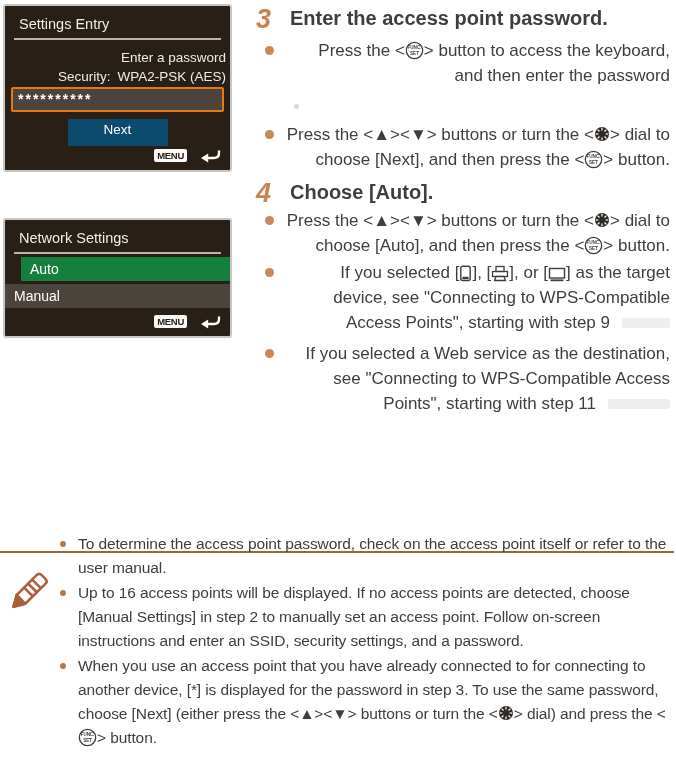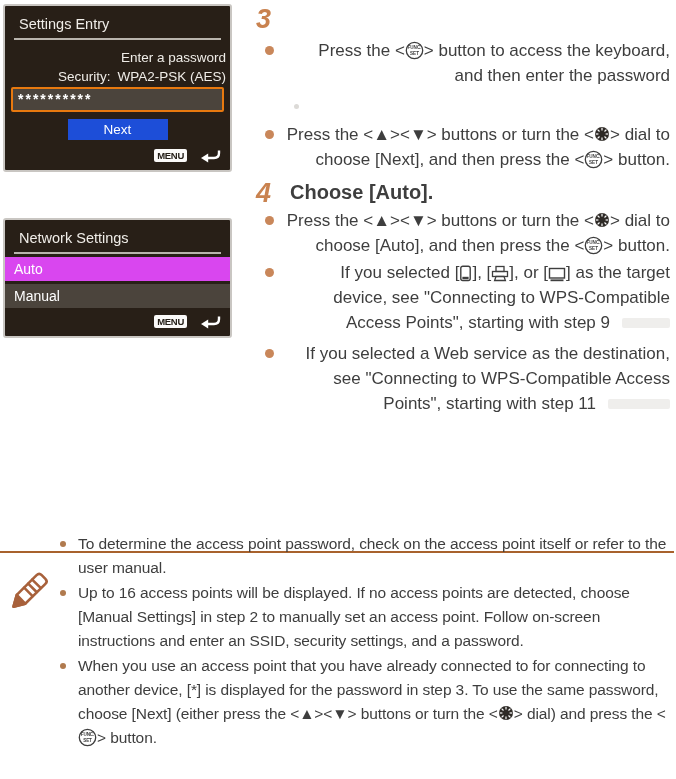--- a/index.html
+++ b/index.html
@@ -21,30 +21,30 @@
   .prompt{position:absolute;left:0;right:4px;text-align:right;font-size:13.5px;color:#efece7;}
   .prompt-1{top:44px;}
   .prompt-2{top:63px;}
   .prompt-2 .sec-label{margin-right:7px;}
   .pw-field{
     position:absolute;left:6px;right:6px;top:81px;height:21px;line-height:21px;
     background:#4b443c;border:2px solid #e8790f;border-radius:2px;
     font-size:14px;font-weight:bold;letter-spacing:2px;padding-left:5px;color:#ffffff;
   }
   .next-btn{
-    position:absolute;left:50%;transform:translateX(-50%);top:113px;width:100px;height:21px;
-    line-height:21px;background:#1d4ed8;text-align:center;font-size:13.5px;color:#ffffff;
+    position:absolute;left:50%;transform:translateX(-50%);top:113px;width:100px;height:27px;
+    line-height:21px;background:#0c4a6e;text-align:center;font-size:13.5px;color:#ffffff;
   }
   .menu-hint{position:absolute;right:8px;bottom:7px;display:flex;align-items:center;gap:13px;}
   .menu-badge{
     background:#fbfaf9;color:#262019;font-size:9.5px;font-weight:bold;
     padding:1px 3px;border-radius:2px;letter-spacing:-0.3px;line-height:11px;
   }
   .sel-row{position:absolute;left:0;right:0;height:24px;line-height:24px;padding-left:9px;font-size:14px;color:#ffffff;}
-  .row-auto{top:37px;background:#d946ef;}
+  .row-auto{top:37px;background:#15803d;margin-left:16px;}
   .row-manual{top:64px;background:#4b443c;}
   
   .steps{position:absolute;left:256px;top:6px;width:416px;}
   .step-head{display:flex;margin-bottom:6px;}
   .step-num{
     width:34px;flex:0 0 34px;font-size:27px;line-height:26px;font-weight:bold;font-style:italic;
     color:#c9824f;
   }
   .step-title{font-size:20px;line-height:25px;font-weight:bold;color:#3e3e3e;}
   .bullet{display:flex;margin-bottom:4px;text-align:right;}
@@ -107,20 +107,21 @@
         <polygon points="1,11 8.2,6.6 8.2,15.4" fill="#ffffff"></polygon>
       </svg>
     </div>
   </div>
 
   <div class="steps">
 
     <div class="step step-3">
       <div class="step-head">
         <div class="step-num">3</div>
+        <div class="step-title">Enter the access point password.</div>
       </div>
       <div class="bullet">
         <span class="dot"></span>
         <span class="btext">Press the &lt;<svg class="seg-icon" width="19" height="19" viewBox="0 0 19 19">
     <circle cx="9.5" cy="9.5" r="8.2" fill="#ffffff" stroke="#3e3e3e" stroke-width="1.3"></circle>
     <text x="9.5" y="8.4" text-anchor="middle" font-size="4.6" font-weight="bold" fill="#3e3e3e" font-family="Liberation Sans, DejaVu Sans, sans-serif">FUNC.</text>
     <text x="9.5" y="14.2" text-anchor="middle" font-size="4.6" font-weight="bold" fill="#3e3e3e" font-family="Liberation Sans, DejaVu Sans, sans-serif">SET</text>
   </svg>&gt; button to access the keyboard, and then enter the password</span>
       </div>
       <div class="ghost-line">

